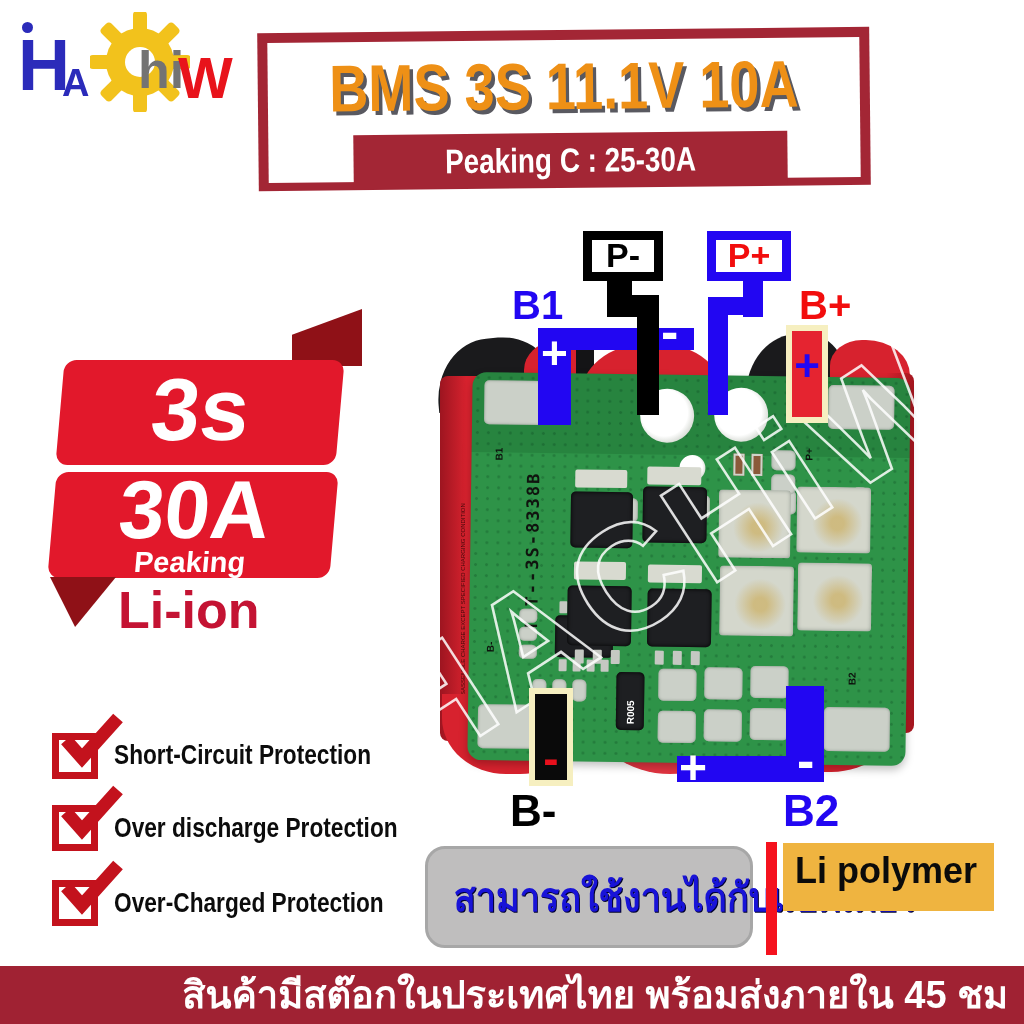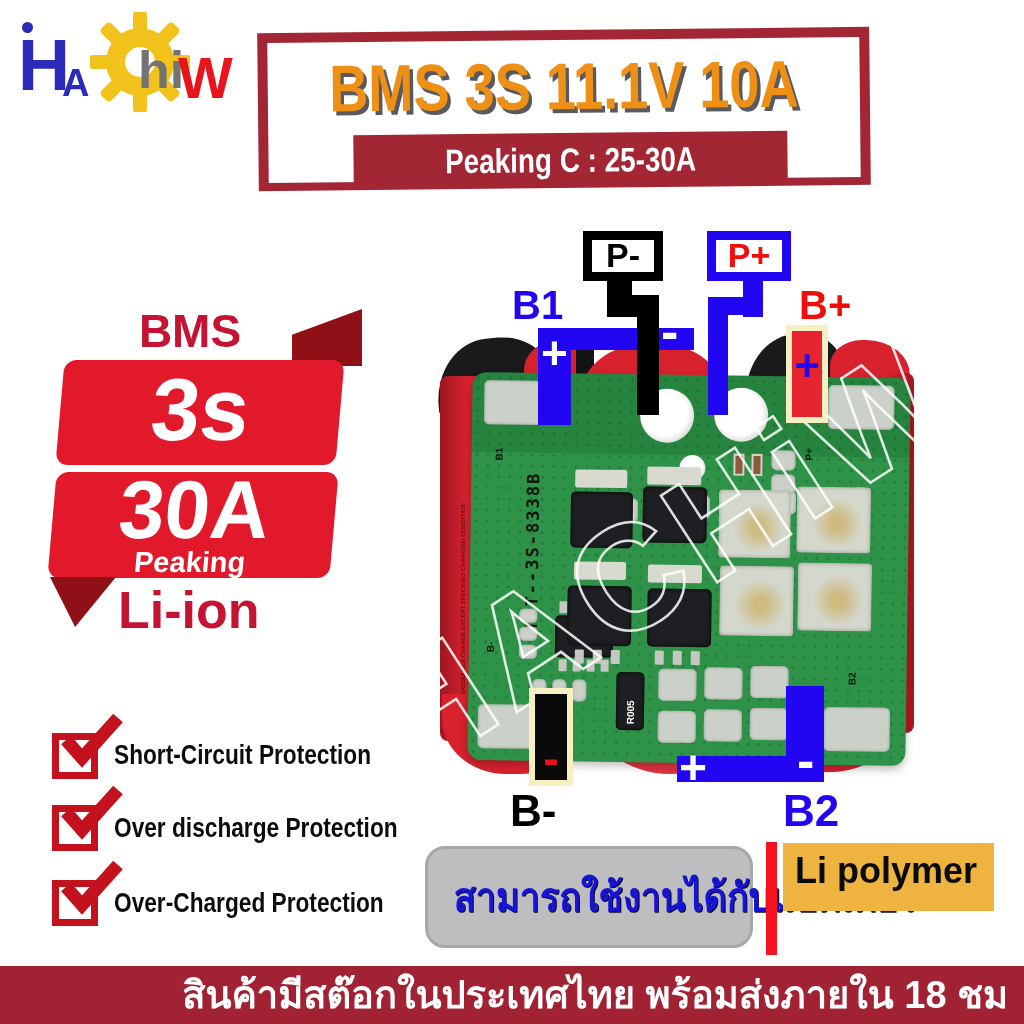--- a/index.html
+++ b/index.html
@@ -122,21 +122,20 @@
     <div class="abs banner-inner">
       <div class="abs banner-title">
         <span class="cond">BMS 3S 11.1V 10A</span>
       </div>
       <div class="abs banner-sub">
         <span class="cond">Peaking C : 25-30A</span>
       </div>
     </div>
   </div>
 
-  <div class="abs rb-bms">BMS</div>
   <div class="abs rb-fold-tr"></div>
   <div class="abs rb-band1">
     <span class="abs rb-3s" style="left:0;top:0;">3s</span>
   </div>
   <div class="abs rb-band2">
     <span class="abs rb-30a" style="left:0;top:-6px;">30A</span>
     <span class="abs rb-peak">Peaking</span>
   </div>
   <div class="abs rb-fold-bl"></div>
   <div class="abs rb-liion">Li-ion</div>
@@ -311,16 +310,16 @@
 
   <div class="abs graybox">
     <span class="thai-blue">สามารถใช้งานได้กับแบตเตอรี่</span>
   </div>
   <div class="abs divider"></div>
   <div class="abs typebox" style="left:783px;top:843px;width:211px;height:68px;background:#EFB440;color:#0b0b0b;">
     <span>Li polymer</span>
   </div>
 
   <div class="abs footer">
-    <span>สินค้ามีสต๊อกในประเทศไทย พร้อมส่งภายใน 18 ชม</span>
+    <span>สินค้ามีสต๊อกในประเทศไทย พร้อมส่งภายใน 45 ชม</span>
   </div>
 
 </div>
 
 </body></html>

